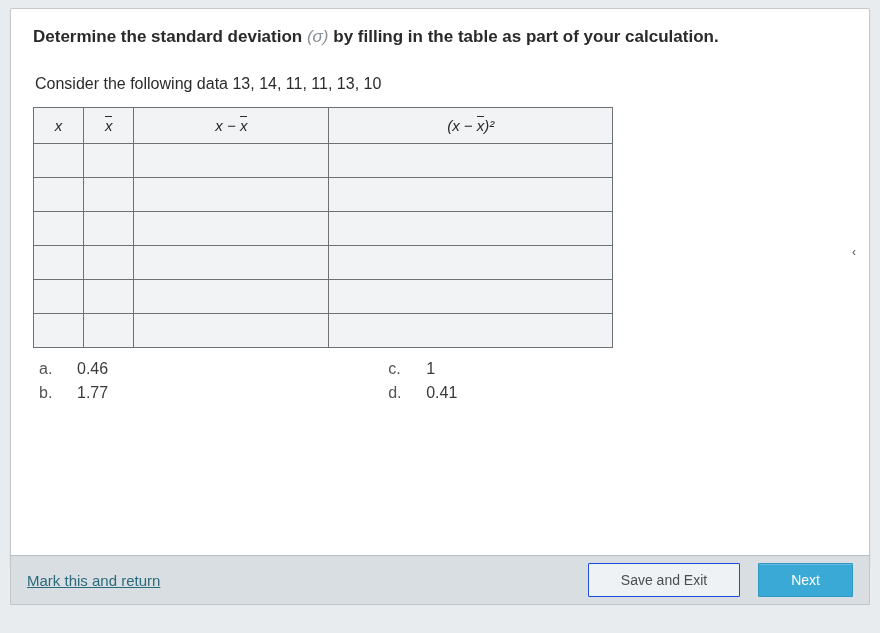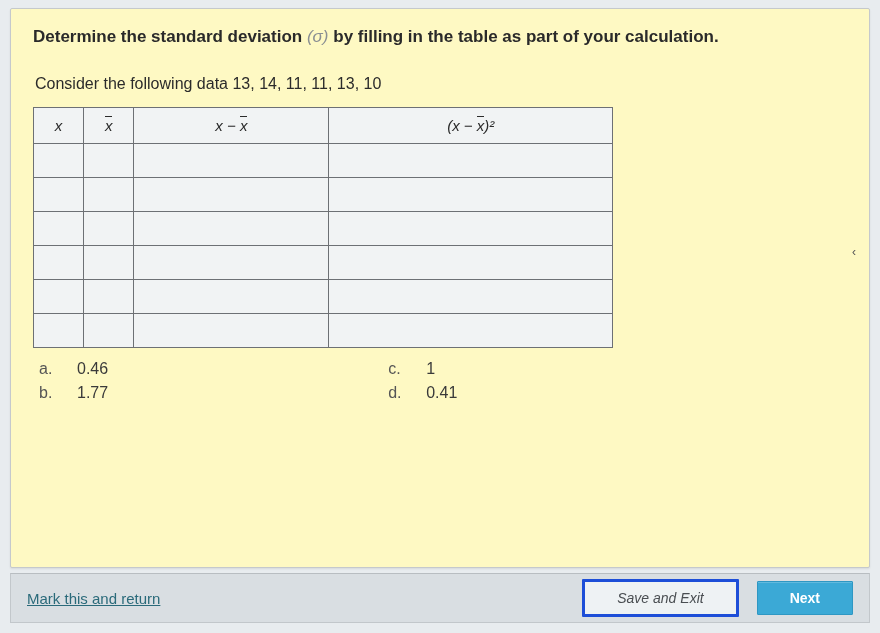--- a/index.html
+++ b/index.html
@@ -5,21 +5,21 @@
     * { box-sizing: border-box; margin: 0; padding: 0; }
     body {
       font-family: Arial, Helvetica, sans-serif;
       background: #e8ecef;
       width: 880px;
       height: 633px;
       overflow: hidden;
       position: relative;
     }
     .card {
-      background: #fef9c3;
+      background: #ffffff;
       border: 1px solid #c5c9cc;
       border-radius: 2px;
       margin: 8px 10px 0 10px;
       padding: 18px 22px 14px 22px;
       height: 560px;
       box-shadow: 0 1px 2px rgba(0,0,0,0.08);
     }
     .question-header {
       font-size: 17px;
       font-weight: bold;
@@ -69,57 +69,55 @@
     .instruction {
       font-size: 16px;
       color: #444;
       margin-top: 60px;
       padding-left: 2px;
     }
     .bottom-bar {
       position: absolute;
       left: 10px;
       right: 10px;
-      bottom: 10px;
+      bottom: 28px;
       height: 50px;
       background: #d9dee2;
       border: 1px solid #c2c7cb;
       border-top: 1px solid #b8bdc1;
       display: flex;
       align-items: center;
       justify-content: space-between;
       padding: 0 16px;
     }
     .mark-link {
       color: #2a6a7a;
       font-size: 15px;
       text-decoration: underline;
       cursor: pointer;
     }
     .btn-group { display: flex; gap: 18px; align-items: center; }
     .btn-save {
       background: #eef2f4;
-      border: 3px solid #1d4ed8;
+      border: 1px solid #1d4ed8;
       color: #4a4e52;
       font-size: 14px;
       padding: 8px 32px;
       cursor: pointer;
       border-radius: 1px;
-      font-style: italic;
     }
     .btn-next {
       background: #3ba9d6;
       border: 1px solid #2e97c3;
       color: #fff;
       font-size: 14px;
       padding: 8px 32px;
       cursor: pointer;
       border-radius: 1px;
       box-shadow: inset 0 1px 0 rgba(255,255,255,0.2);
-      font-weight: bold;
     }
     .caret-mark {
       position: absolute;
       right: 24px;
       top: 245px;
       font-size: 12px;
       color: #555;
     }
     .xbar { position: relative; display: inline-block; }
     .xbar::after {

